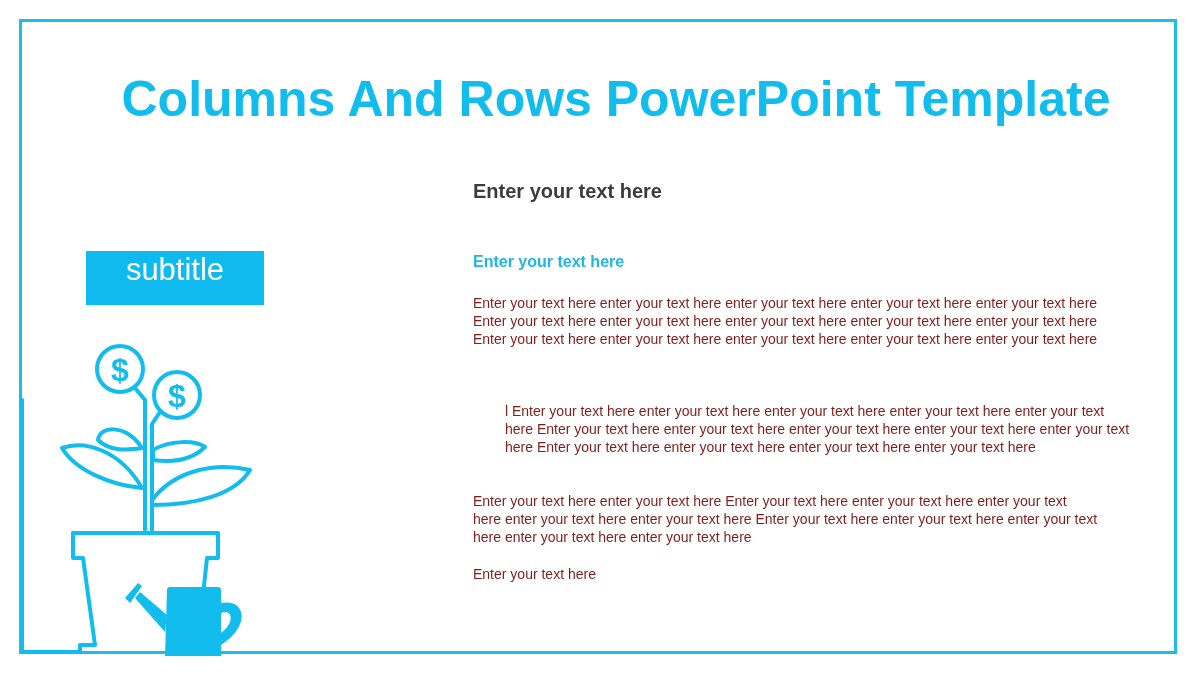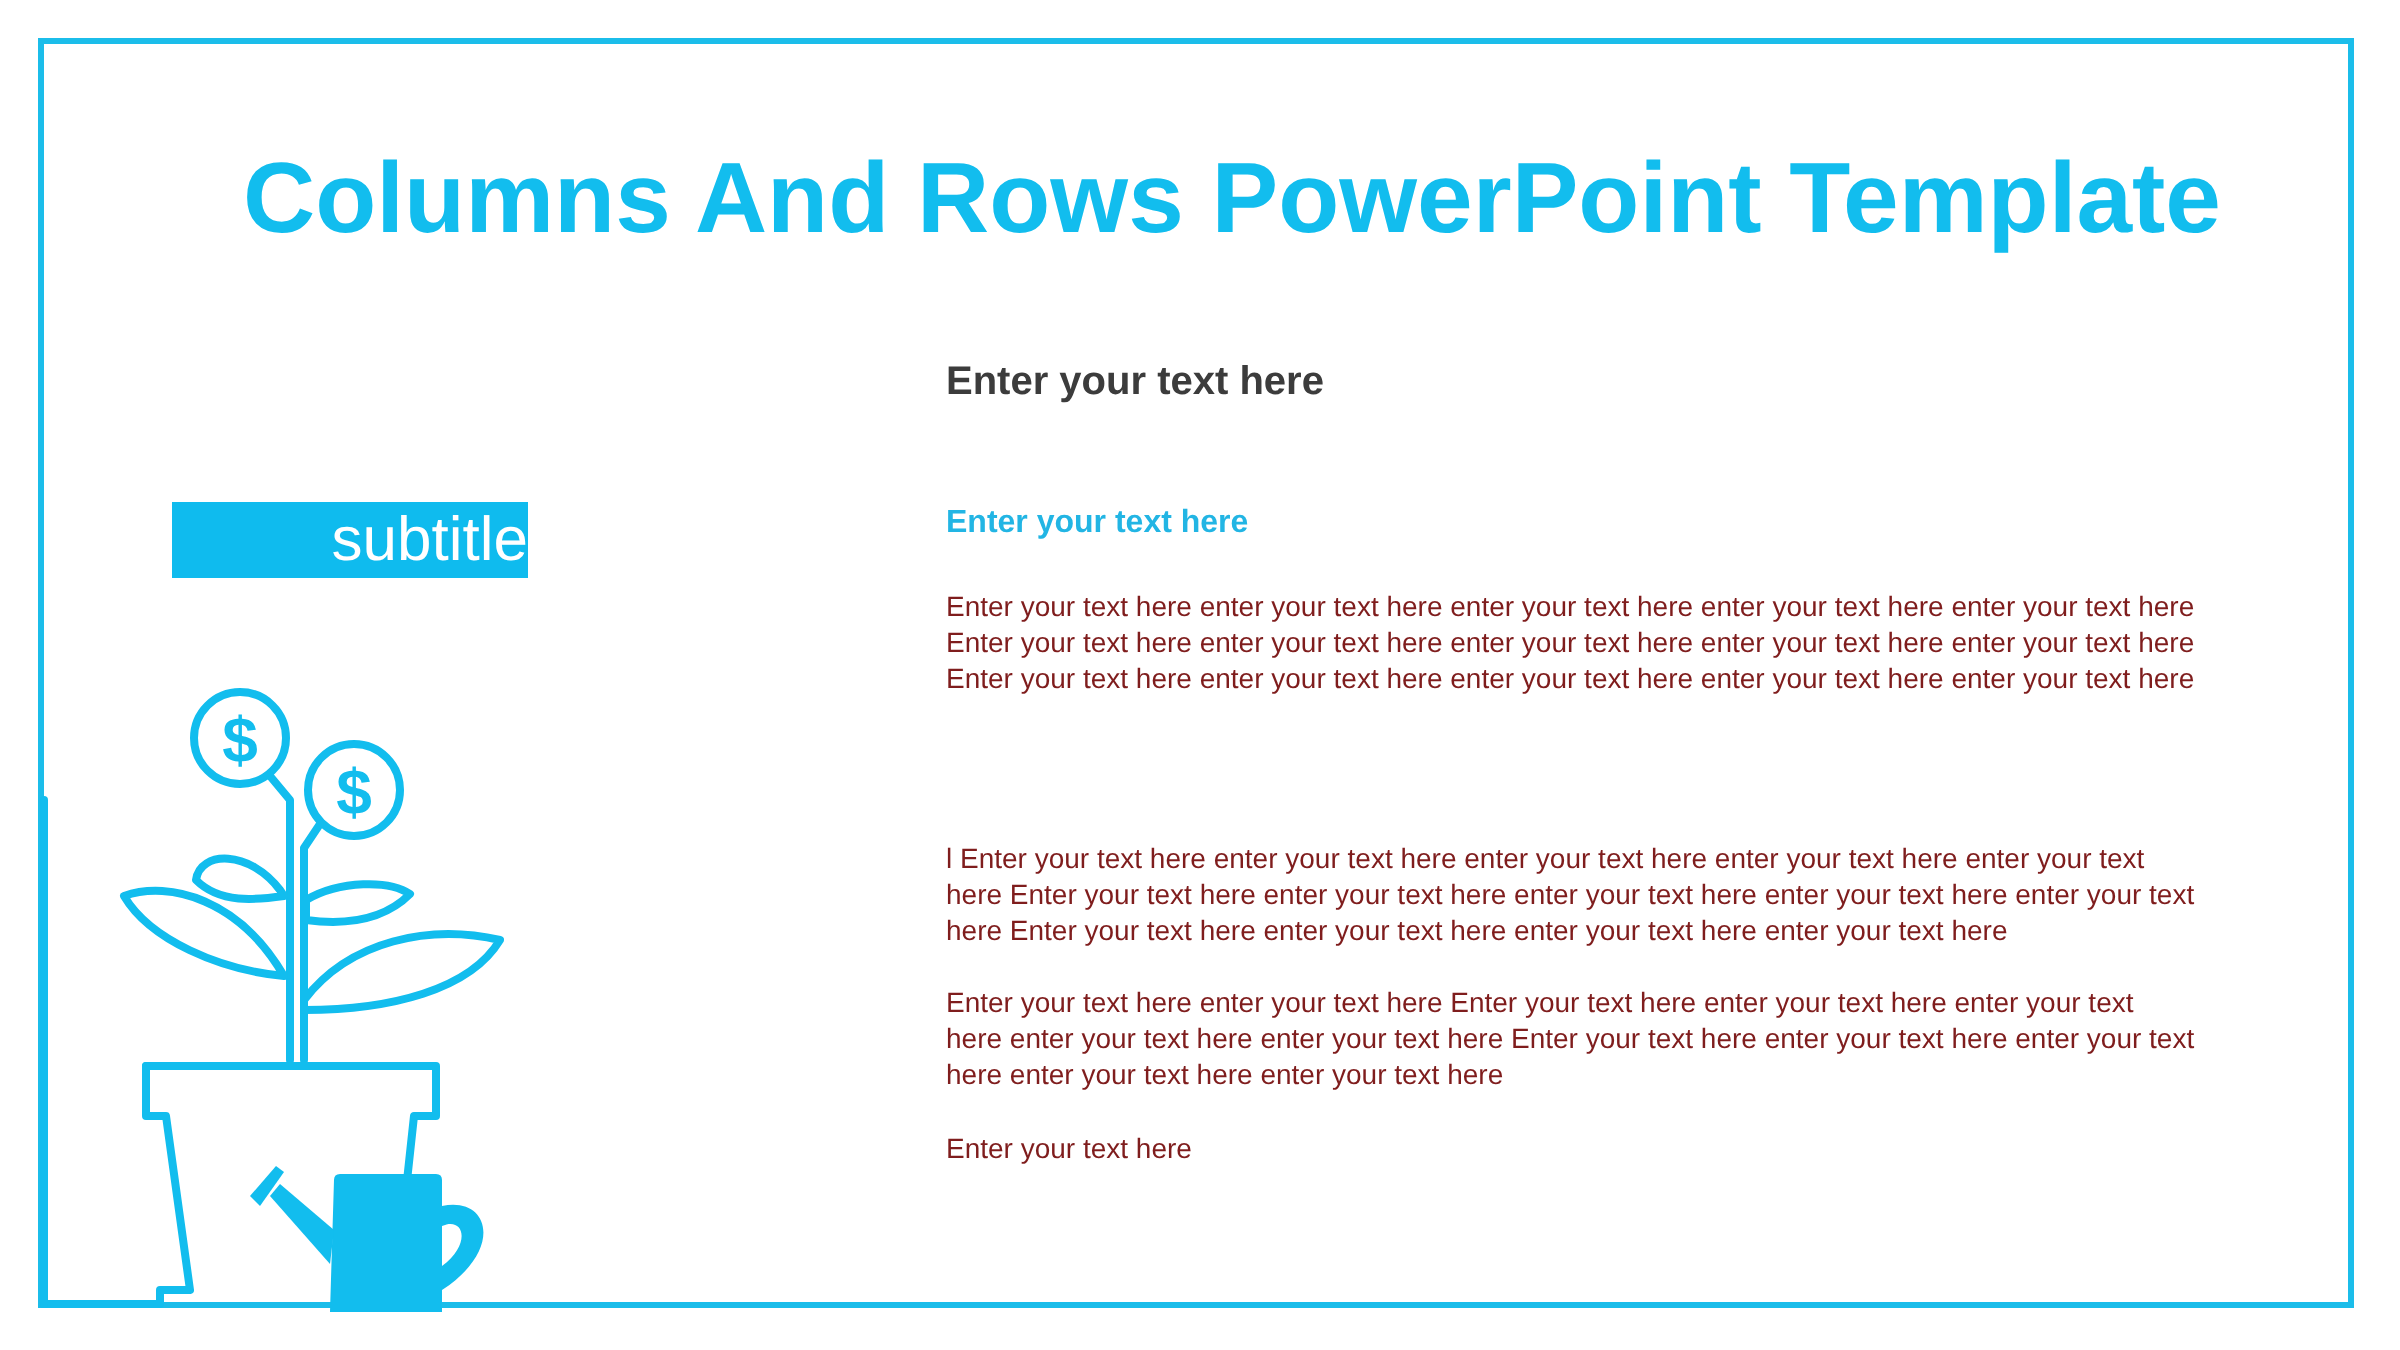--- a/index.html
+++ b/index.html
@@ -9,34 +9,34 @@
   }
   .frame {
     position: absolute; left: 19px; top: 19px; width: 1158px; height: 635px;
     border: 3px solid #1bbdea; box-sizing: border-box;
   }
   .title {
     position: absolute; left: 0; top: 70px; width: 1200px; text-align: center;
     font-size: 50px; font-weight: bold; color: #12bdee; letter-spacing: 0px; padding-left: 16px;
   }
   .subtitle {
-    position: absolute; left: 86px; top: 251px; width: 178px; height: 38px;
-    background: #0fbbee; color: #ffffff; font-size: 31px; text-align: right; line-height: 38px;
+    position: absolute; left: 86px; top: 251px; width: 178px; height: 54px;
+    background: #0fbbee; color: #ffffff; font-size: 31px; text-align: center; line-height: 38px;
   }
   .heading {
     position: absolute; left: 473px; top: 180px; font-size: 20px; font-weight: bold; color: #3c3c3c;
   }
   .subheading {
     position: absolute; left: 473px; top: 253px; font-size: 16px; font-weight: bold; color: #22b5e4;
   }
   .para {
     position: absolute; left: 473px; width: 625px; font-size: 14px; line-height: 18px; color: #7f1d1d;
   }
   .p1 { top: 294px; }
-  .p2 { top: 420px; }
+  .p2 { top: 402px; margin-left: 32px; }
   .p3 { top: 492px; }
   .p4 { top: 565px; }
   .illustration { position: absolute; left: 0; top: 330px; width: 300px; height: 345px; }
 </style>
 </head>
 <body>
 
 <div class="frame"></div>
 
 <div class="title">Columns And Rows PowerPoint Template</div>

